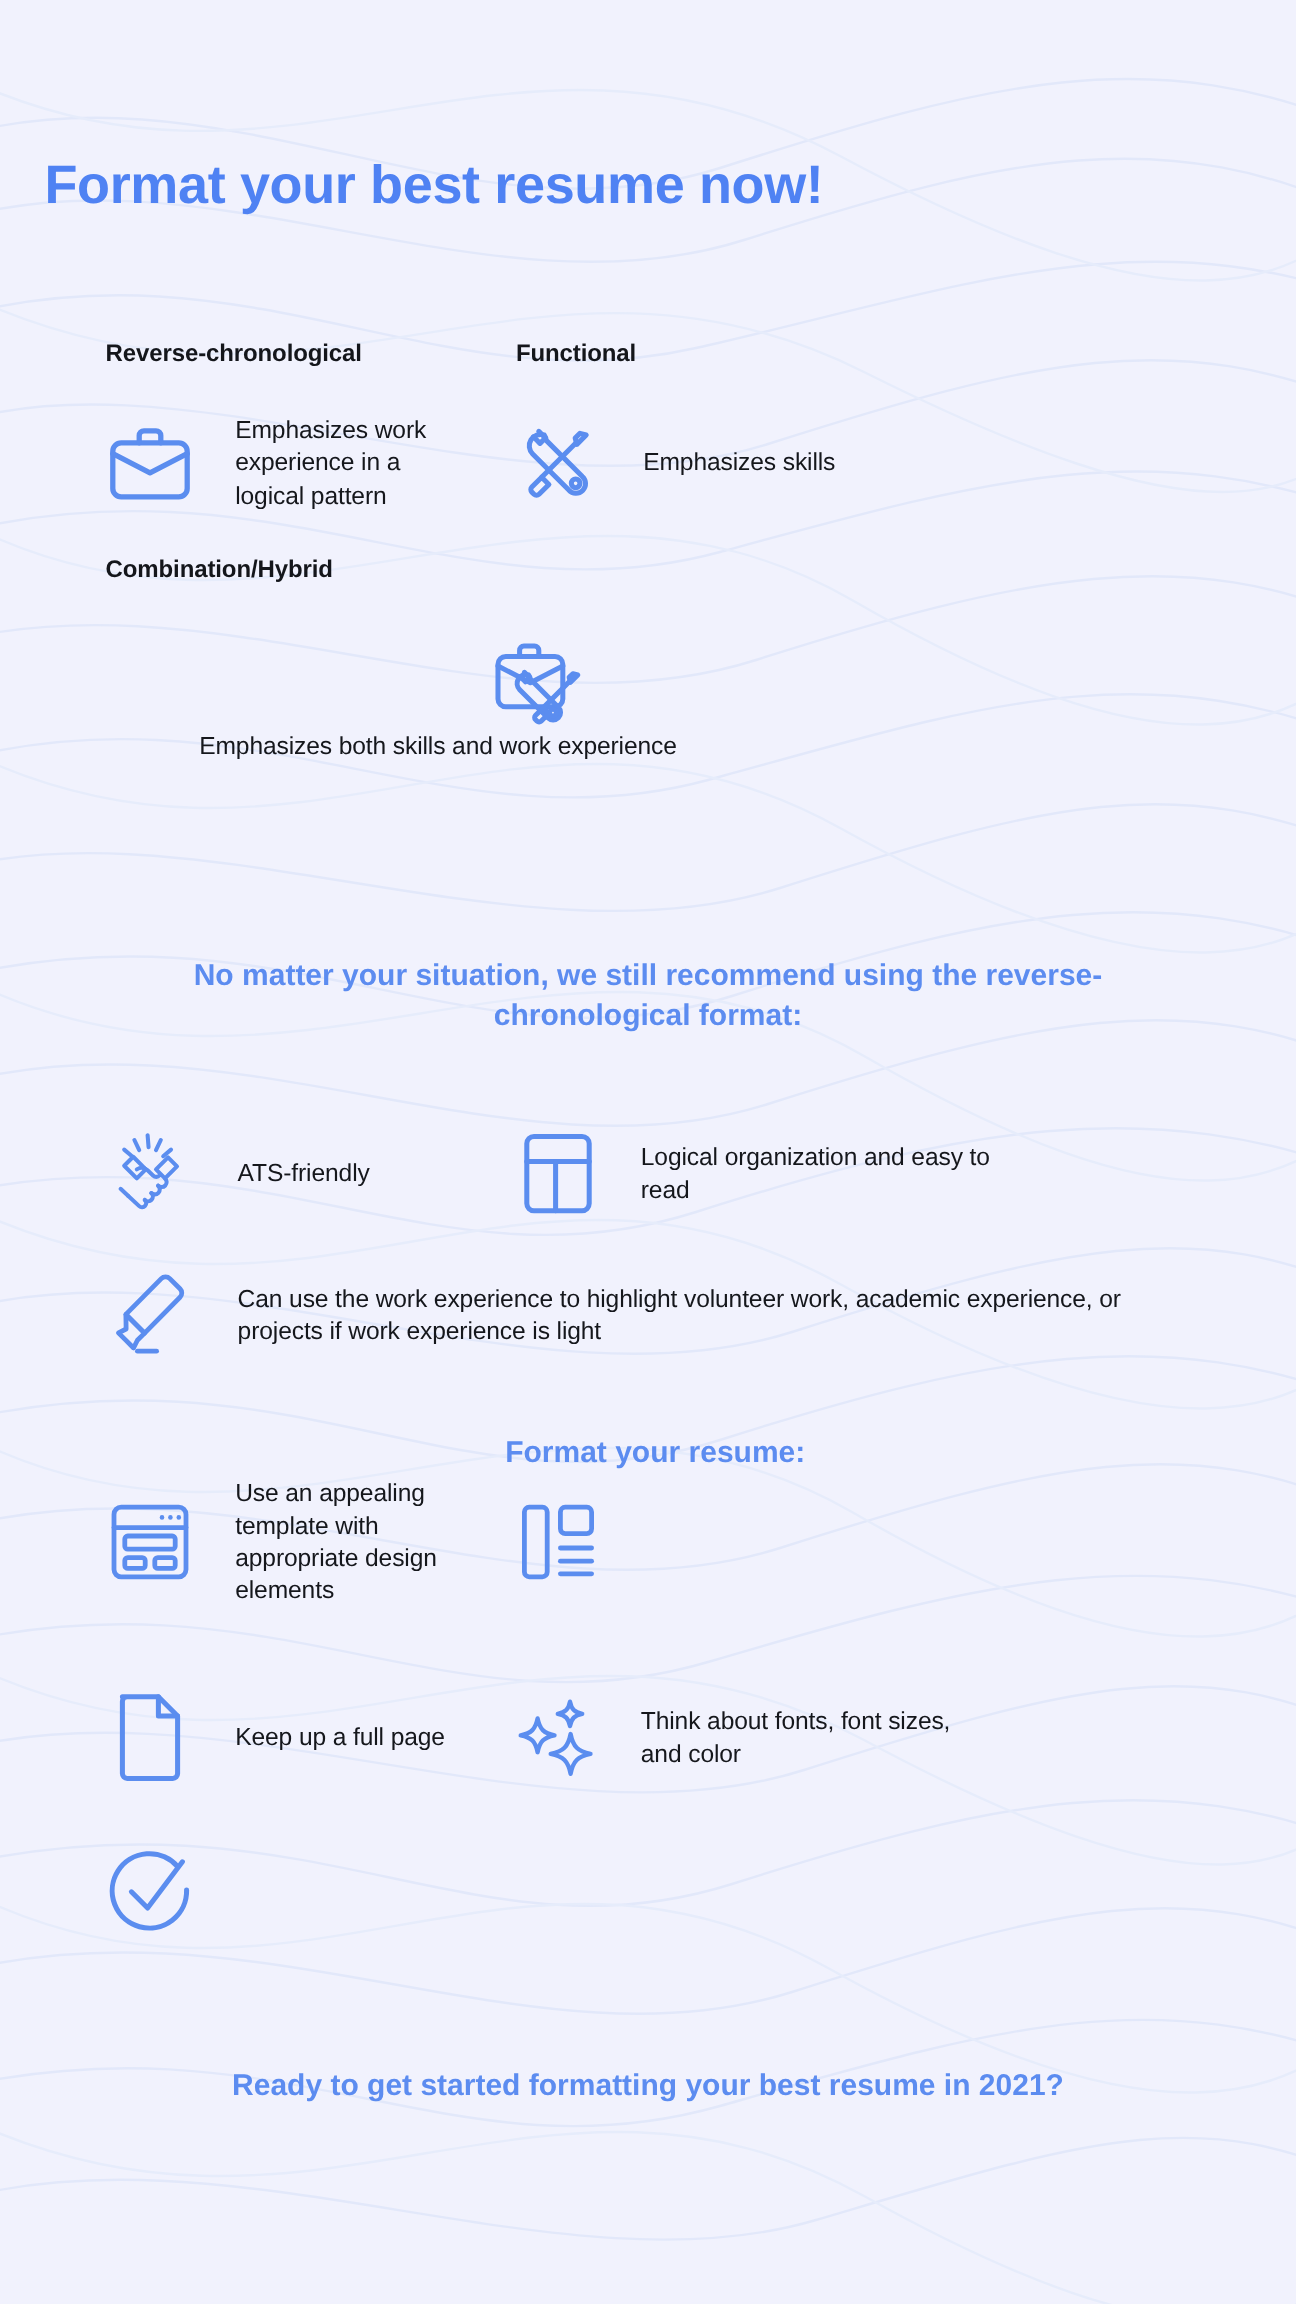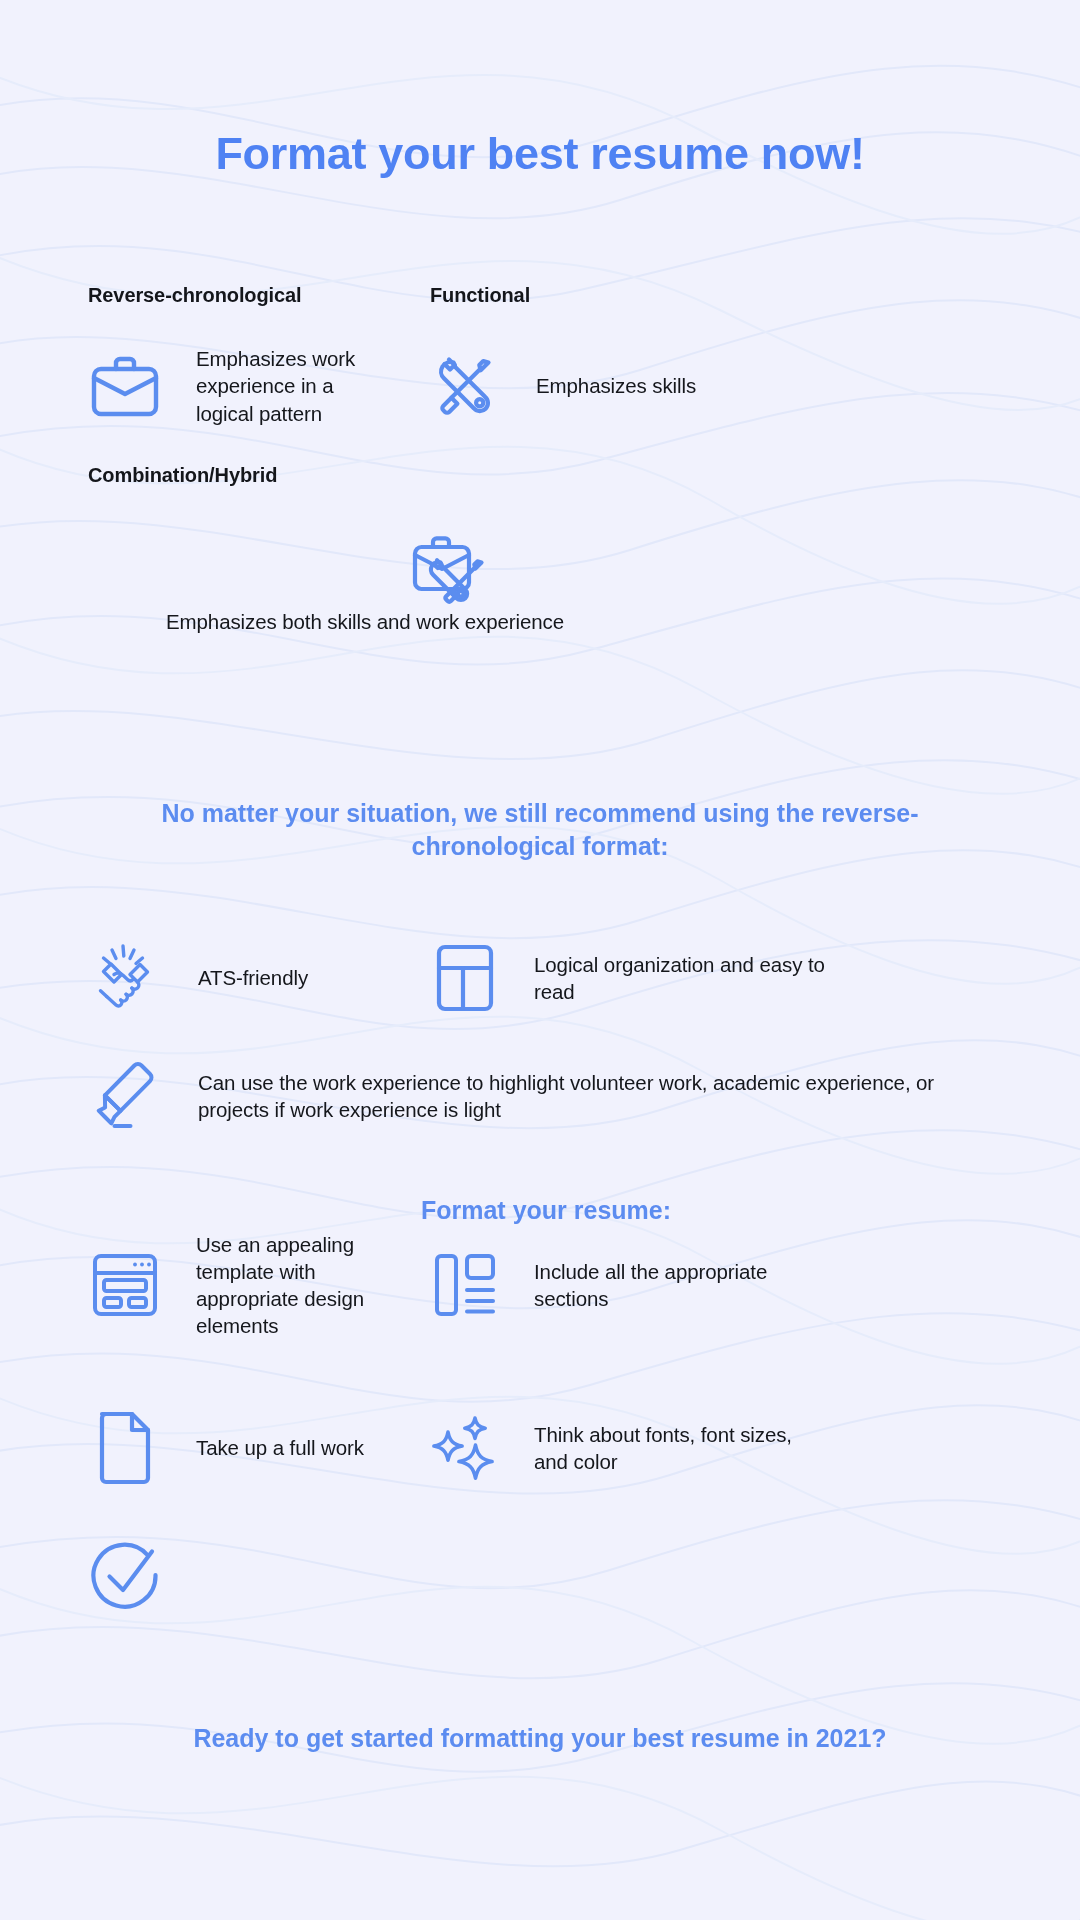--- a/index.html
+++ b/index.html
@@ -30,25 +30,25 @@
     z-index: 1;
     width: 1080px;
     height: 1920px;
   }
 
   
   .main-title {
     position: absolute;
     left: 0; right: 0;
     top: 128px;
-    text-align: center;
     font-size: 45px;
     font-weight: bold;
     color: #4f82f3;
     letter-spacing: -0.3px;
+    padding-left: 37px;
   }
 
   .blue-head {
     position: absolute;
     text-align: center;
     font-size: 25px;
     font-weight: bold;
     color: #5c8cf0;
     line-height: 1.32;
   }
@@ -259,31 +259,30 @@
   <div class="row" style="left:424px; top:1235px; width:400px; height:100px;">
     <div class="icon-box" style="width:82px;height:96px;">
       <svg width="62" height="64" viewBox="0 0 62 64" fill="none" stroke="#5b8def" stroke-width="4" stroke-linecap="round" stroke-linejoin="round">
         <rect x="3" y="3" width="19" height="58" rx="4"></rect>
         <rect x="33" y="3" width="26" height="22" rx="4"></rect>
         <path d="M33 37 H59"></path>
         <path d="M33 48 H59"></path>
         <path d="M33 58.5 H59"></path>
       </svg>
     </div>
-    <div class="row-text" style="margin-left:28px;width:280px;">Include all the appropriate sections</div>
   </div>
 
   <div class="row" style="left:84px; top:1400px; width:340px; height:96px;">
     <div class="icon-box" style="width:82px;height:96px;">
       <svg width="58" height="74" viewBox="0 0 58 74" fill="none" stroke="#5b8def" stroke-width="4.2" stroke-linecap="round" stroke-linejoin="round">
         <path d="M6 3 H36 L52 19 V67 a4 4 0 0 1 -4 4 H10 a4 4 0 0 1 -4 -4 V7 a4 4 0 0 1 4 -4 z"></path>
         <path d="M36 3 V19 H52"></path>
       </svg>
     </div>
-    <div class="row-text" style="margin-left:30px;width:230px;">Take up a full work</div>
+    <div class="row-text" style="margin-left:30px;width:230px;">Keep up a full page</div>
   </div>
 
   <div class="row" style="left:424px; top:1400px; width:400px; height:96px;">
     <div class="icon-box" style="width:82px;height:96px;">
       <svg width="70" height="72" viewBox="0 0 70 72" fill="none" stroke="#5b8def" stroke-width="3.6" stroke-linejoin="round">
         <path d="M45 6 c1.3 6.5 3.7 8.9 10.2 10.2 -6.5 1.3 -8.9 3.7 -10.2 10.2 -1.3 -6.5 -3.7 -8.9 -10.2 -10.2 6.5 -1.3 8.9 -3.7 10.2 -10.2 z"></path>
         <path d="M18 20 c1.8 9 5.1 12.3 14.1 14.1 -9 1.8 -12.3 5.1 -14.1 14.1 -1.8 -9 -5.1 -12.3 -14.1 -14.1 9 -1.8 12.3 -5.1 14.1 -14.1 z"></path>
         <path d="M45.5 33 c2.1 10.6 6 14.5 16.6 16.6 -10.6 2.1 -14.5 6 -16.6 16.6 -2.1 -10.6 -6 -14.5 -16.6 -16.6 10.6 -2.1 14.5 -6 16.6 -16.6 z"></path>
       </svg>
     </div>

